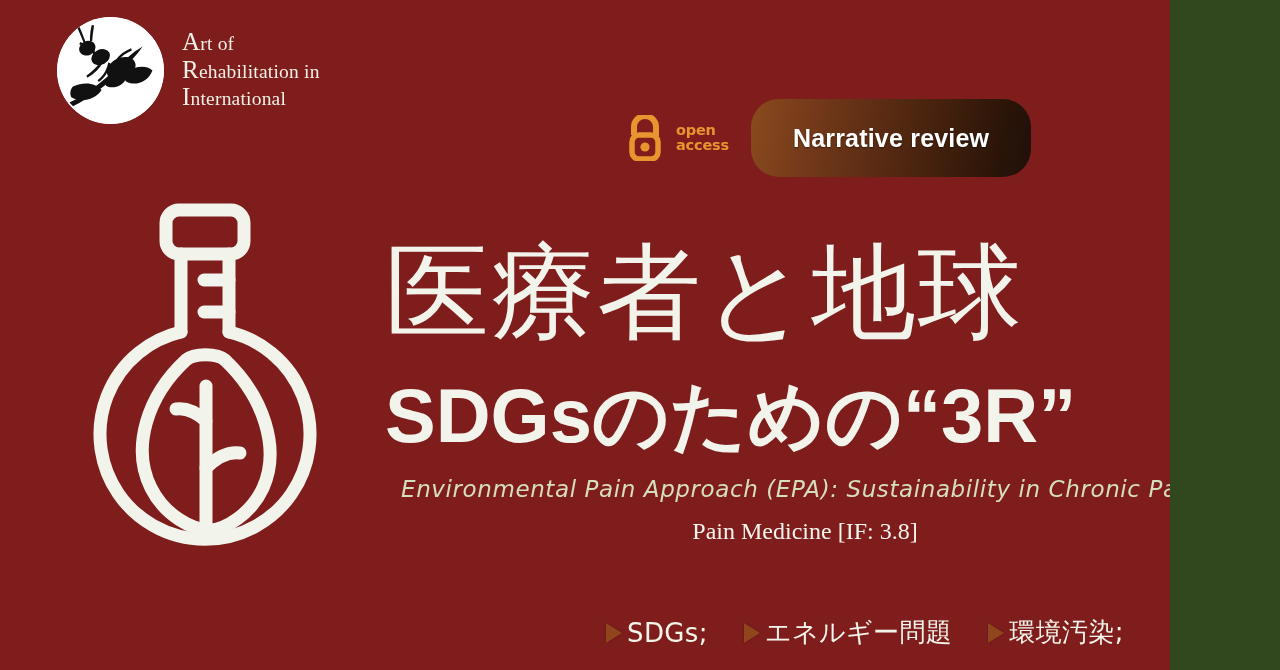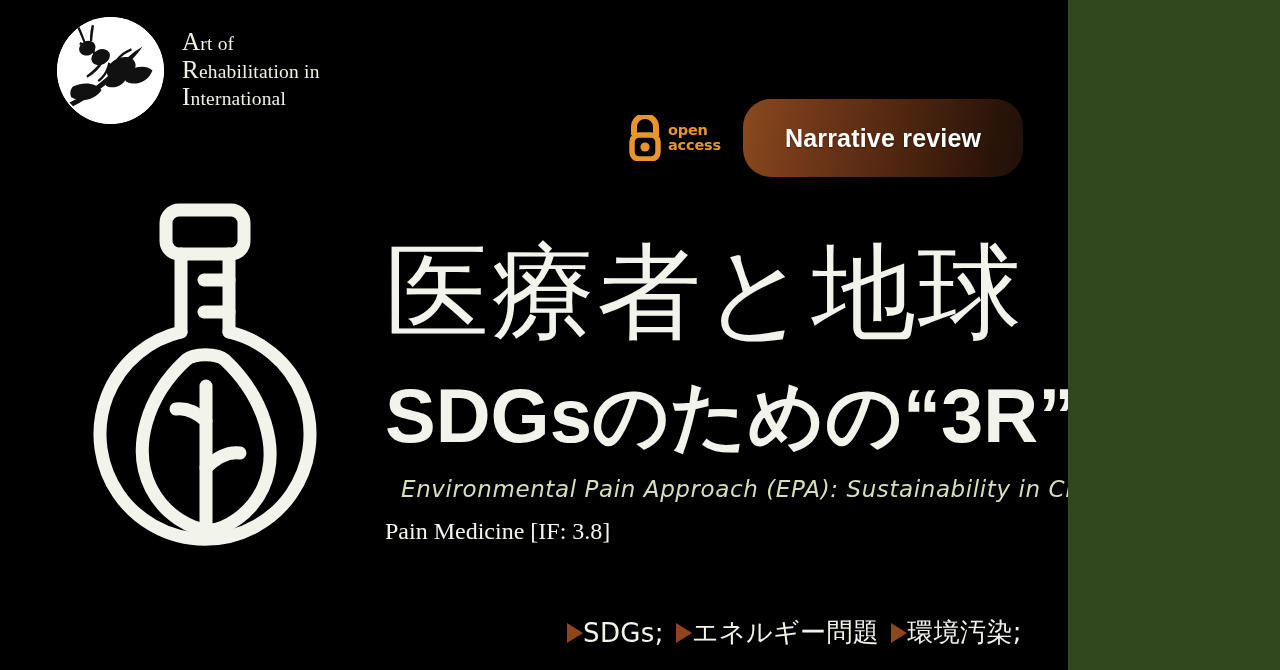--- a/index.html
+++ b/index.html
@@ -8,23 +8,23 @@
   }
   body {
     width: 1280px;
     height: 670px;
     background: #31481f;
     font-family: "Liberation Sans", sans-serif;
     overflow: hidden;
   }
   #poster {
     position: relative;
-    width: 1068px;
+    width: 1170px;
     height: 670px;
-    background: #000000;
+    background: #7f1d1d;
     overflow: hidden;
   }
 
   
   .journal-logo {
     position: absolute;
     left: 57px;
     top: 17px;
     display: flex;
     align-items: center;
@@ -60,21 +60,21 @@
     position: absolute;
     left: 628px;
     top: 99px;
     display: flex;
     align-items: center;
     gap: 22px;
   }
   .oa-logo {
     display: flex;
     align-items: center;
-    gap: 6px;
+    gap: 14px;
   }
   .oa-text {
     font-family: "DejaVu Sans", sans-serif;
     font-weight: bold;
     font-size: 14.5px;
     color: #e8942f;
     line-height: 1.05;
     letter-spacing: -0.2px;
   }
   .oa-text span { display: block; }
@@ -139,42 +139,44 @@
     font-size: 23px;
     color: #d5dfbe;
     letter-spacing: 0.6px;
     margin: 18px 0 0 16px;
     white-space: nowrap;
   }
   .journal-if {
     font-family: "Liberation Serif", "DejaVu Serif", serif;
     font-size: 24px;
     color: #f4f6ee;
-    text-align: left;
+    text-align: center;
     margin: 16px 20px 0 0;
     white-space: nowrap;
   }
 
   
   .keywords {
     position: absolute;
     right: 40px;
     bottom: 20px;
     display: flex;
     align-items: center;
     gap: 6px;
     font-family: "DejaVu Sans", "Liberation Sans", sans-serif;
     font-size: 26px;
     color: #f1f4e9;
     white-space: nowrap;
   }
   .kw-item {
     display: inline-flex;
     align-items: center;
+    gap: 5px;
     margin-right: 6px;
+    margin-left: 24px;
   }
   .kw-marker {
     width: 0;
     height: 0;
     border-left: 16px solid #90451c;
     border-top: 10px solid transparent;
     border-bottom: 10px solid transparent;
     flex: 0 0 auto;
     filter: drop-shadow(0 0 1px rgba(0,0,0,0.3));
   }

